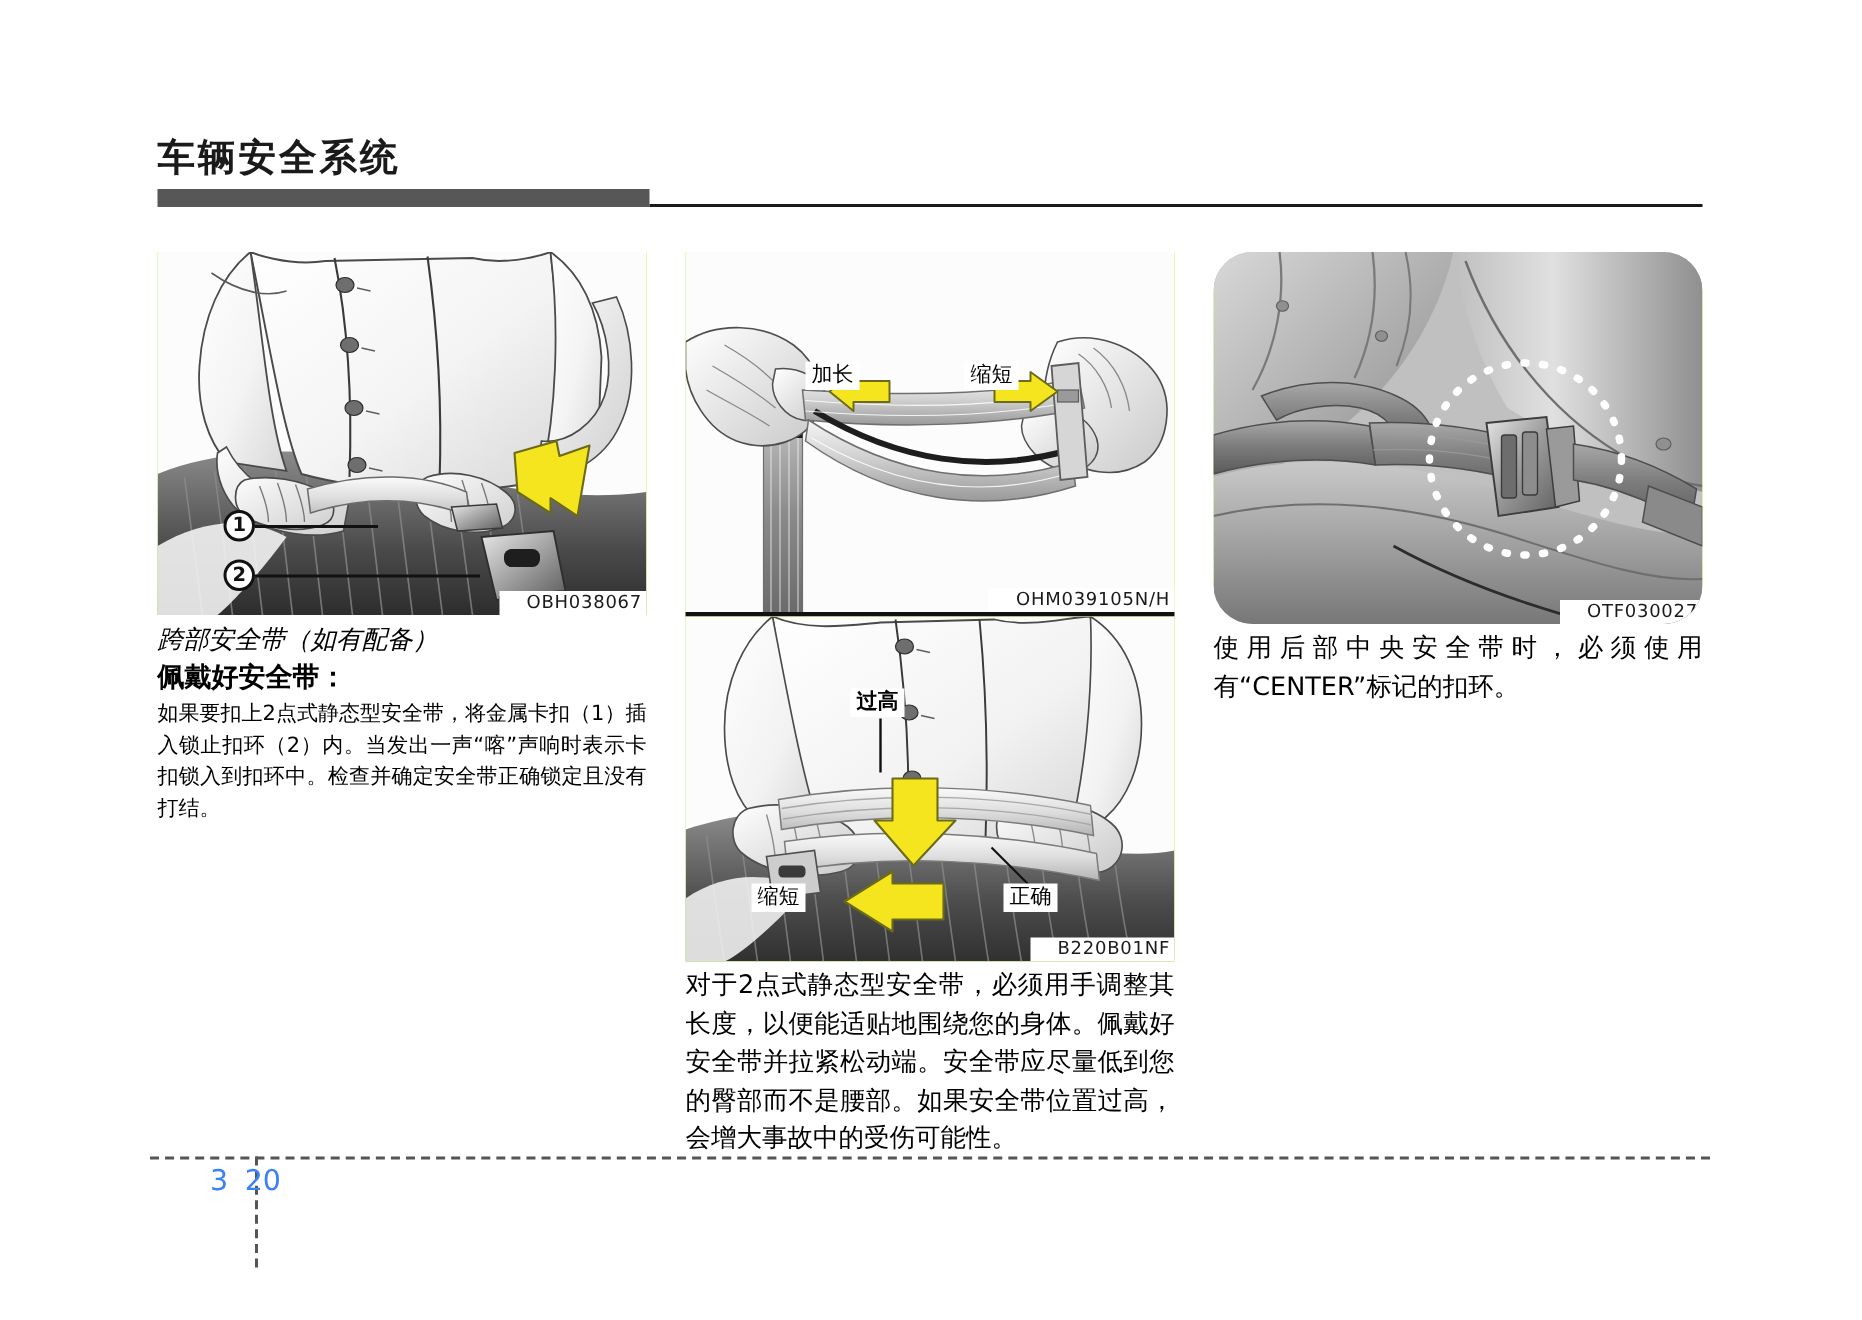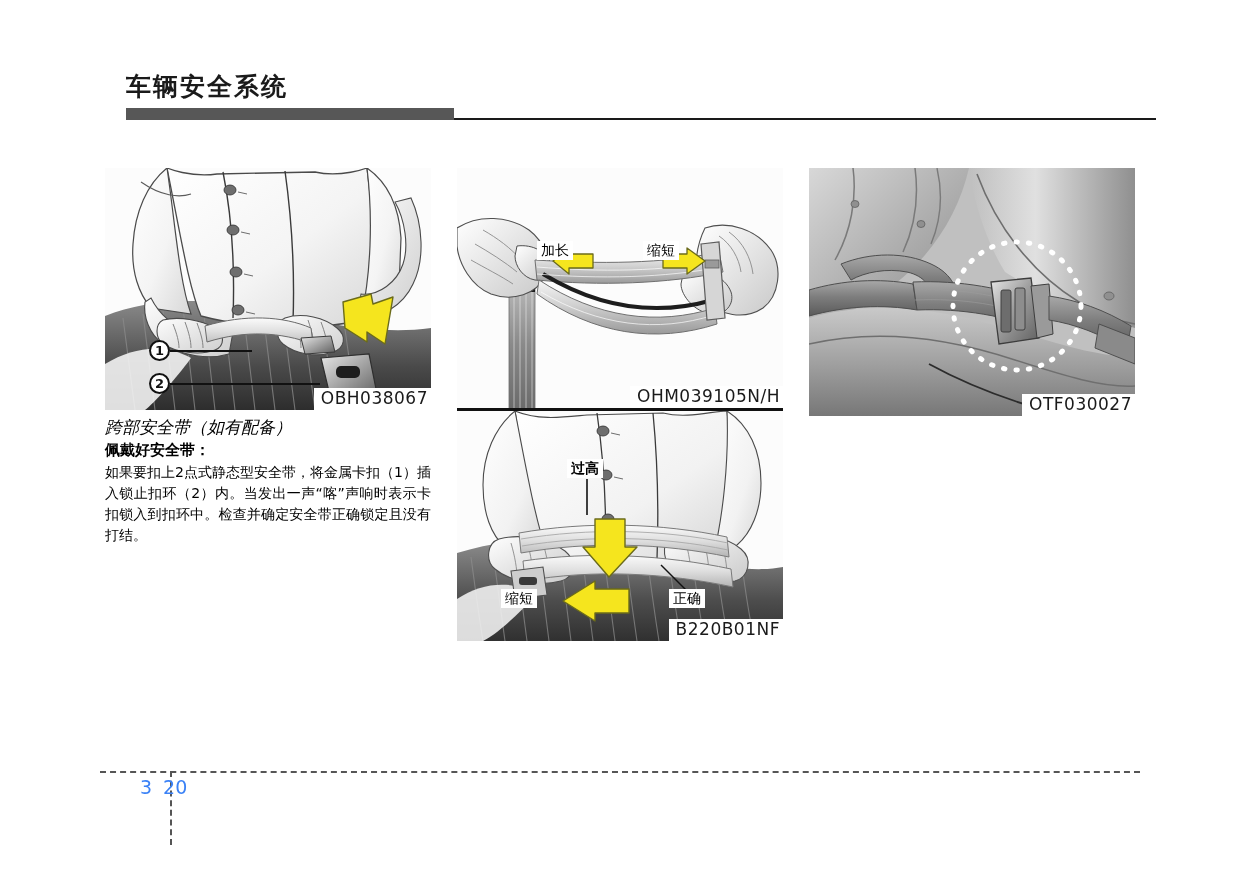--- a/index.html
+++ b/index.html
@@ -7,21 +7,21 @@
   body {
     width: 1241px; height: 880px;
     background: #ffffff;
     font-family: "DejaVu Sans", "Liberation Sans", sans-serif;
     position: relative;
     overflow: hidden;
     color: #000;
   }
 
   
-  #page-header { position: absolute; left: 105px; top: 74px; width: 1030px; height: 50px; margin-left: 21px; }
+  #page-header { position: absolute; left: 105px; top: 92px; width: 1030px; height: 50px; }
   #header-title {
     font-size: 25px; font-weight: 700; letter-spacing: 2px;
     color: #1a1a1a; line-height: 1; white-space: nowrap;
   }
   #header-bar {
     position: absolute; left: 0; top: 34px;
     width: 328px; height: 12px; background: #575757;
   }
   #header-rule {
     position: absolute; left: 328px; top: 44px;
@@ -35,33 +35,33 @@
   #col-right  { left: 809px;  width: 326px; }
 
   
   .figure {
     position: relative; width: 326px;
     background: #bef264; overflow: hidden;
   }
   .fig-code {
     position: absolute; right: 0; bottom: 0;
     background: #ffffff; color: #1a1a1a;
-    font-size: 17px; letter-spacing: .5px;
-    padding: 1px 3px 1px 7px; line-height: 1.15;
+    font-size: 12px; letter-spacing: .5px;
+    padding: 1px 3px 1px 18px; line-height: 1.15;
     font-family: "DejaVu Sans", "Liberation Sans", sans-serif;
   }
   .fig-divider { height: 3px; background: #111; width: 326px; }
 
   
   .heading-italic {
     font-size: 17px; font-weight: 400; font-style: italic;
     letter-spacing: 0px; margin: 6px 0 2px 0; line-height: 1.3;
   }
   .heading-bold {
-    font-size: 15px; font-weight: 700;
+    font-size: 18px; font-weight: 700;
     margin: 0 0 2px 0; line-height: 1.35;
   }
   .body-text {
     font-size: 14px; line-height: 1.48;
     text-align: justify; text-justify: inter-character;
     margin: 0; letter-spacing: 0px;
   }
   .caption-text {
     font-size: 17px; line-height: 1.5; margin: 4px 0 0 0;
     text-align: justify; text-justify: inter-character;
@@ -369,25 +369,26 @@
 
       <path d="M138 178 L138 170 L106 190 L138 210 L138 202 L172 202 L172 178 Z" fill="#f5e51e" stroke="#6b6b1a" stroke-width="1.4" stroke-linejoin="round"></path>
     </svg>
 
     <div class="lbl-box" style="left:110px; top:48px;font-weight:bold;">过高</div>
     <div class="lbl-box" style="left:44px; top:178px;">缩短</div>
     <div class="lbl-box" style="left:212px; top:178px;">正确</div>
     <div class="fig-code">B220B01NF</div>
   </div>
 
+  <p class="caption-text">对于2点式静态型安全带，必须用手调整其长度，以便能适贴地围绕您的身体。佩戴好安全带并拉紧松动端。安全带应尽量低到您的臀部而不是腰部。如果安全带位置过高，会增大事故中的受伤可能性。</p>
 </div>
 
 <div class="column" id="col-right">
 
-  <div class="figure" id="fig-right" style="height:248px;">
+  <div class="figure" id="fig-right" style="height:248px;border-radius:26px;">
     <svg viewBox="0 0 326 248" width="326" height="248" style="display:block">
       <defs>
         <linearGradient id="seatA" x1="0" y1="0" x2="1" y2="1">
           <stop offset="0%" stop-color="#d8d8d8"></stop>
             <stop offset="50%" stop-color="#b0b0b0"></stop>
             <stop offset="100%" stop-color="#8a8a8a"></stop>
         </linearGradient>
         <linearGradient id="seatB" x1="0" y1="0" x2="0" y2="1">
           <stop offset="0%" stop-color="#c9c9c9"></stop>
             <stop offset="55%" stop-color="#9d9d9d"></stop>
@@ -443,19 +444,20 @@
       <path d="M222 118 L240 116 L244 166 L228 170 Z" fill="#9a9a9a" stroke="#3d3d3d" stroke-width="1"></path>
 
       <path d="M240 128 C268 132 296 142 322 158 L318 182 C292 166 266 156 240 152 Z" fill="url(#beltR)" stroke="#4e4e4e" stroke-width="1"></path>
       <path d="M290 156 L326 170 L326 196 L286 180 Z" fill="#8a8a8a" stroke="#4e4e4e" stroke-width="1"></path>
 
       <circle cx="208" cy="138" r="64" fill="none" stroke="#ffffff" stroke-width="5" stroke-linecap="round" stroke-dasharray="1.5 11"></circle>
     </svg>
     <div class="fig-code">OTF030027</div>
   </div>
 
+  <p class="caption-text">使用后部中央安全带时，必须使用有“CENTER”标记的扣环。</p>
 </div>
 
 <div id="crop-dashed-h"></div>
 <div id="crop-dashed-v"></div>
 <div id="folio">
   <span class="chap">3</span><span>20</span>
 </div>
 
 </body></html>

